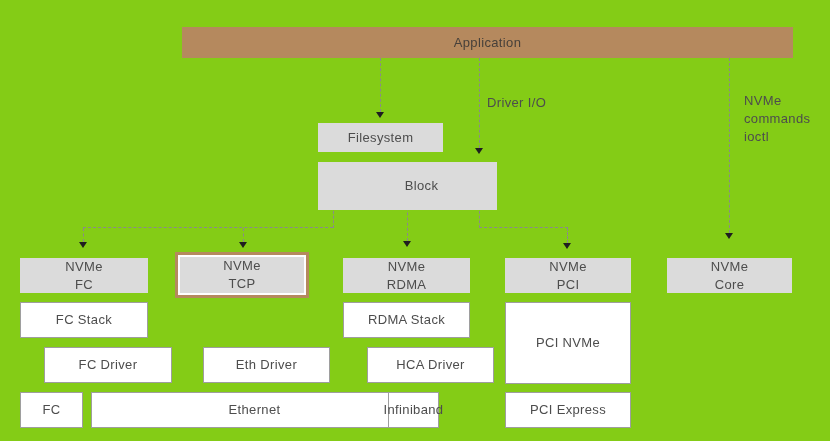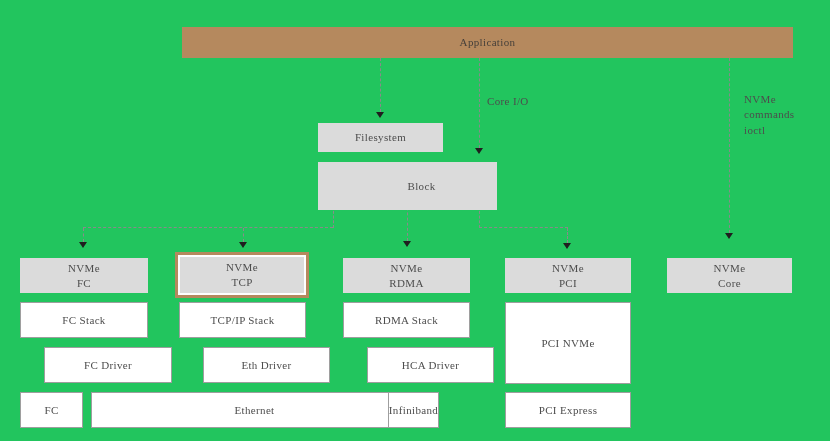--- a/index.html
+++ b/index.html
@@ -4,23 +4,23 @@
 <style>
   :root{
     --accent:#b5895e;
     --box-fill:#dbdbdb;
     --box-border:#9e9e9e;
     --connector:#8a8a8a;
     --text:#4d4d4d;
   }
   html,body{margin:0;padding:0;background:#ffffff;}
   .canvas{
-    position:relative;width:830px;height:441px;background:#22c55e;overflow:hidden;
-    font-family:Liberation Serif, serif;
-    font-size:11px;color:var(--text);letter-spacing:.35px;
+    position:relative;width:830px;height:441px;background:#84cc16;overflow:hidden;
+    font-family:Liberation Sans, sans-serif;
+    font-size:13px;color:var(--text);letter-spacing:.35px;
   }
   .box{position:absolute;box-sizing:border-box;display:flex;align-items:center;justify-content:center;
        text-align:center;white-space:pre-line;line-height:1.35;}
   .gbox{background:var(--box-fill);}
   .wbox{background:#ffffff;border:1px solid var(--box-border);}
   .app-bar{left:182px;top:27px;width:611px;height:31px;background:var(--accent);color:#47403a;}
   .fs-box{left:318px;top:123px;width:125px;height:29px;}
   .blk-box{left:318px;top:162px;width:179px;height:48px;padding-left:28px;}
 
   
@@ -72,21 +72,21 @@
   <div class="vdash" style="left:567px;top:228px;height:15px;"></div>
 
   <div class="ah" style="left:376px;top:112px;"></div>
   <div class="ah" style="left:475px;top:148px;"></div>
   <div class="ah" style="left:725px;top:233px;"></div>
   <div class="ah" style="left:403px;top:241px;"></div>
   <div class="ah" style="left:79px;top:242px;"></div>
   <div class="ah" style="left:239px;top:242px;"></div>
   <div class="ah" style="left:563px;top:243px;"></div>
 
-  <div class="lbl" style="left:487px;top:94px;">Core I/O</div>
+  <div class="lbl" style="left:487px;top:94px;">Driver I/O</div>
   <div class="lbl" style="left:744px;top:92px;">NVMe
 commands
 ioctl</div>
 
   <div class="box gbox fs-box">Filesystem</div>
   <div class="box gbox blk-box">Block</div>
 
   <div class="box gbox hdr c1">NVMe
 FC</div>
   <div class="hl-outer">
@@ -94,21 +94,20 @@
 TCP</div>
   </div>
   <div class="box gbox hdr c3">NVMe
 RDMA</div>
   <div class="box gbox hdr c4">NVMe
 PCI</div>
   <div class="box gbox hdr c5">NVMe
 Core</div>
 
   <div class="box wbox row-stack c1">FC Stack</div>
-  <div class="box wbox row-stack c2s">TCP/IP Stack</div>
   <div class="box wbox row-stack c3">RDMA Stack</div>
   <div class="box wbox pci-tall c4">PCI NVMe</div>
 
   <div class="box wbox row-driver c1">FC Driver</div>
   <div class="box wbox row-driver c3">HCA Driver</div>
   <div class="box wbox row-driver c2s">Eth Driver</div>
 
   <div class="box wbox row-bottom fc-small">FC</div>
   <div class="box wbox row-bottom eth-wide">Ethernet</div>
   <div class="box wbox row-bottom ib">Infiniband</div>

